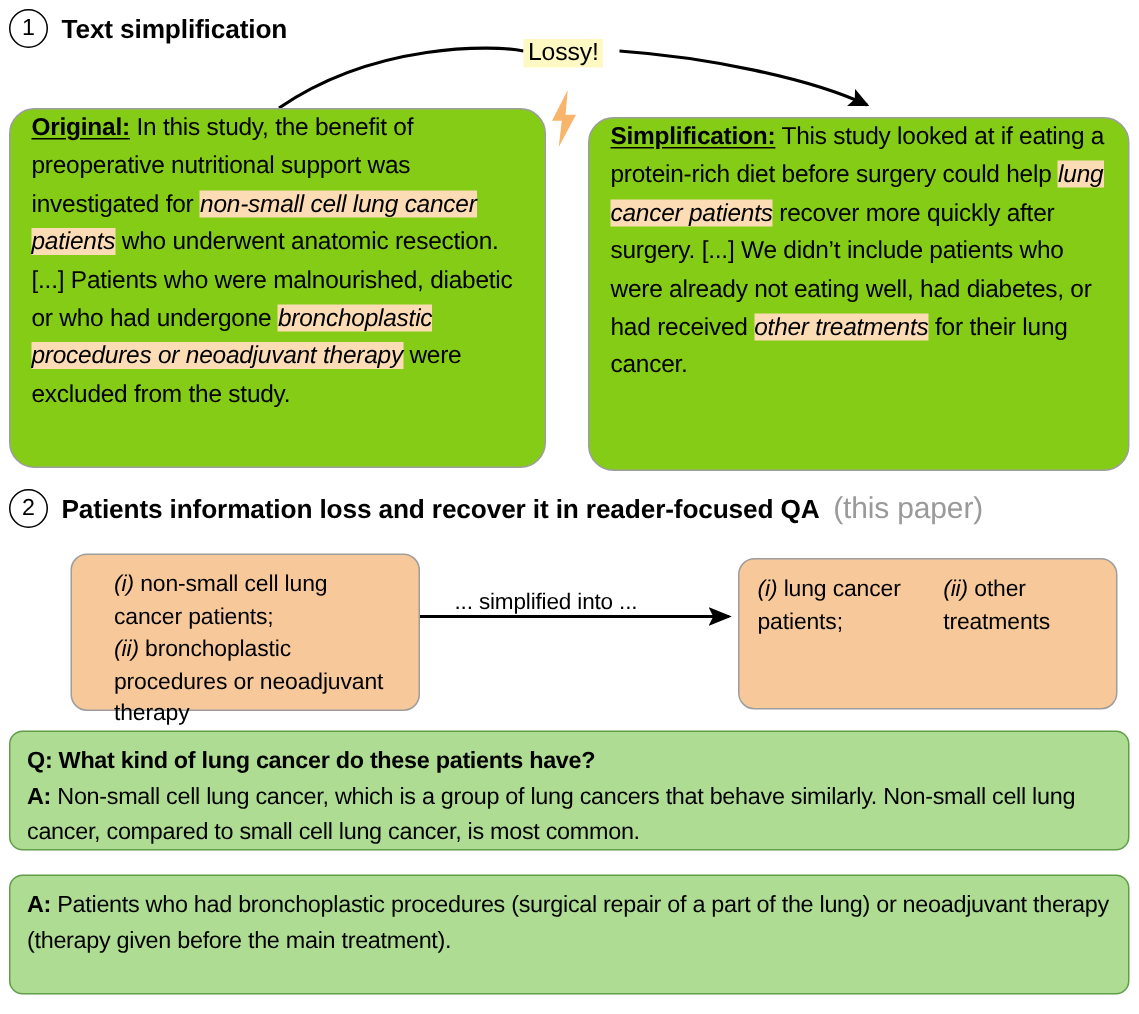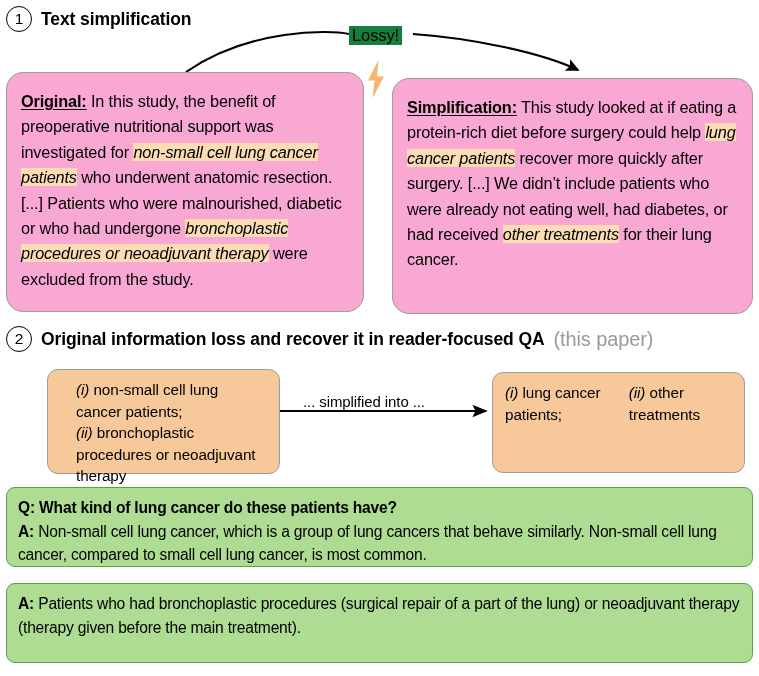--- a/index.html
+++ b/index.html
@@ -45,25 +45,25 @@
     color: #9a9a9a;
     letter-spacing: -0.1px;
   }
 
   #step1-header { left: 6px; top: 6px; }
   #step2-header { left: 6px; top: 326px; }
 
   
   .panel {
     position: absolute;
-    background: #f9a8d4;
+    background: #84cc16;
     border: 1.1px solid #9d9d9d;
     border-radius: 17px;
     box-sizing: border-box;
-    padding: 16px 14px 14px 14px;
+    padding: 0 14px 14px 14px;
     font-size: 16.3px;
     line-height: 25.4px;
     letter-spacing: -0.15px;
   }
   #panel-original { left: 6px; top: 72px; width: 358px; height: 240px; }
   #panel-simplification { left: 392px; top: 78px; width: 361px; height: 236px; }
 
   .panel-label {
     font-weight: bold;
     text-decoration: underline;
@@ -84,21 +84,21 @@
     width: 759px;
     height: 340px;
     pointer-events: none;
   }
   #lossy-label {
     position: absolute;
     left: 349px;
     top: 26px;
     font-size: 16.5px;
     letter-spacing: -0.1px;
-    background: #15803d;
+    background: #fef9c3;
     padding: 0 3px;
   }
   #bolt-icon {
     position: absolute;
     left: 365px;
     top: 59px;
     width: 22px;
     height: 40px;
   }
 
@@ -181,21 +181,21 @@
 <div class="panel" id="panel-original">
   <span class="panel-label">Original:</span><span> In this study, the benefit of preoperative nutritional support was investigated for </span><span class="hl">non-small cell lung cancer patients</span><span> who underwent anatomic resection. [...] Patients who were malnourished, diabetic or who had undergone </span><span class="hl">bronchoplastic procedures or neoadjuvant therapy</span><span> were excluded from the study.</span>
 </div>
 
 <div class="panel" id="panel-simplification">
   <span class="panel-label">Simplification:</span><span> This study looked at if eating a protein-rich diet before surgery could help </span><span class="hl">lung cancer patients</span><span> recover more quickly after surgery. [...] We didn’t include patients who were already not eating well, had diabetes, or had received </span><span class="hl">other treatments</span><span> for their lung cancer.</span>
 </div>
 
 <div class="step-header" id="step2-header">
   <span class="step-badge">2</span>
-  <span class="step-title">Original information loss and recover it in reader-focused QA</span>
+  <span class="step-title">Patients information loss and recover it in reader-focused QA</span>
   <span class="step-note">(this paper)</span>
 </div>
 
 <div class="orange-box" id="orange-box-loss">
   <span class="rn">(i)</span><span> non-small cell lung cancer patients;</span><br>
   <span class="rn">(ii)</span><span> bronchoplastic procedures or neoadjuvant therapy</span>
 </div>
 
 <svg id="simplified-arrow-svg" viewBox="0 0 216 26">
   <defs>

